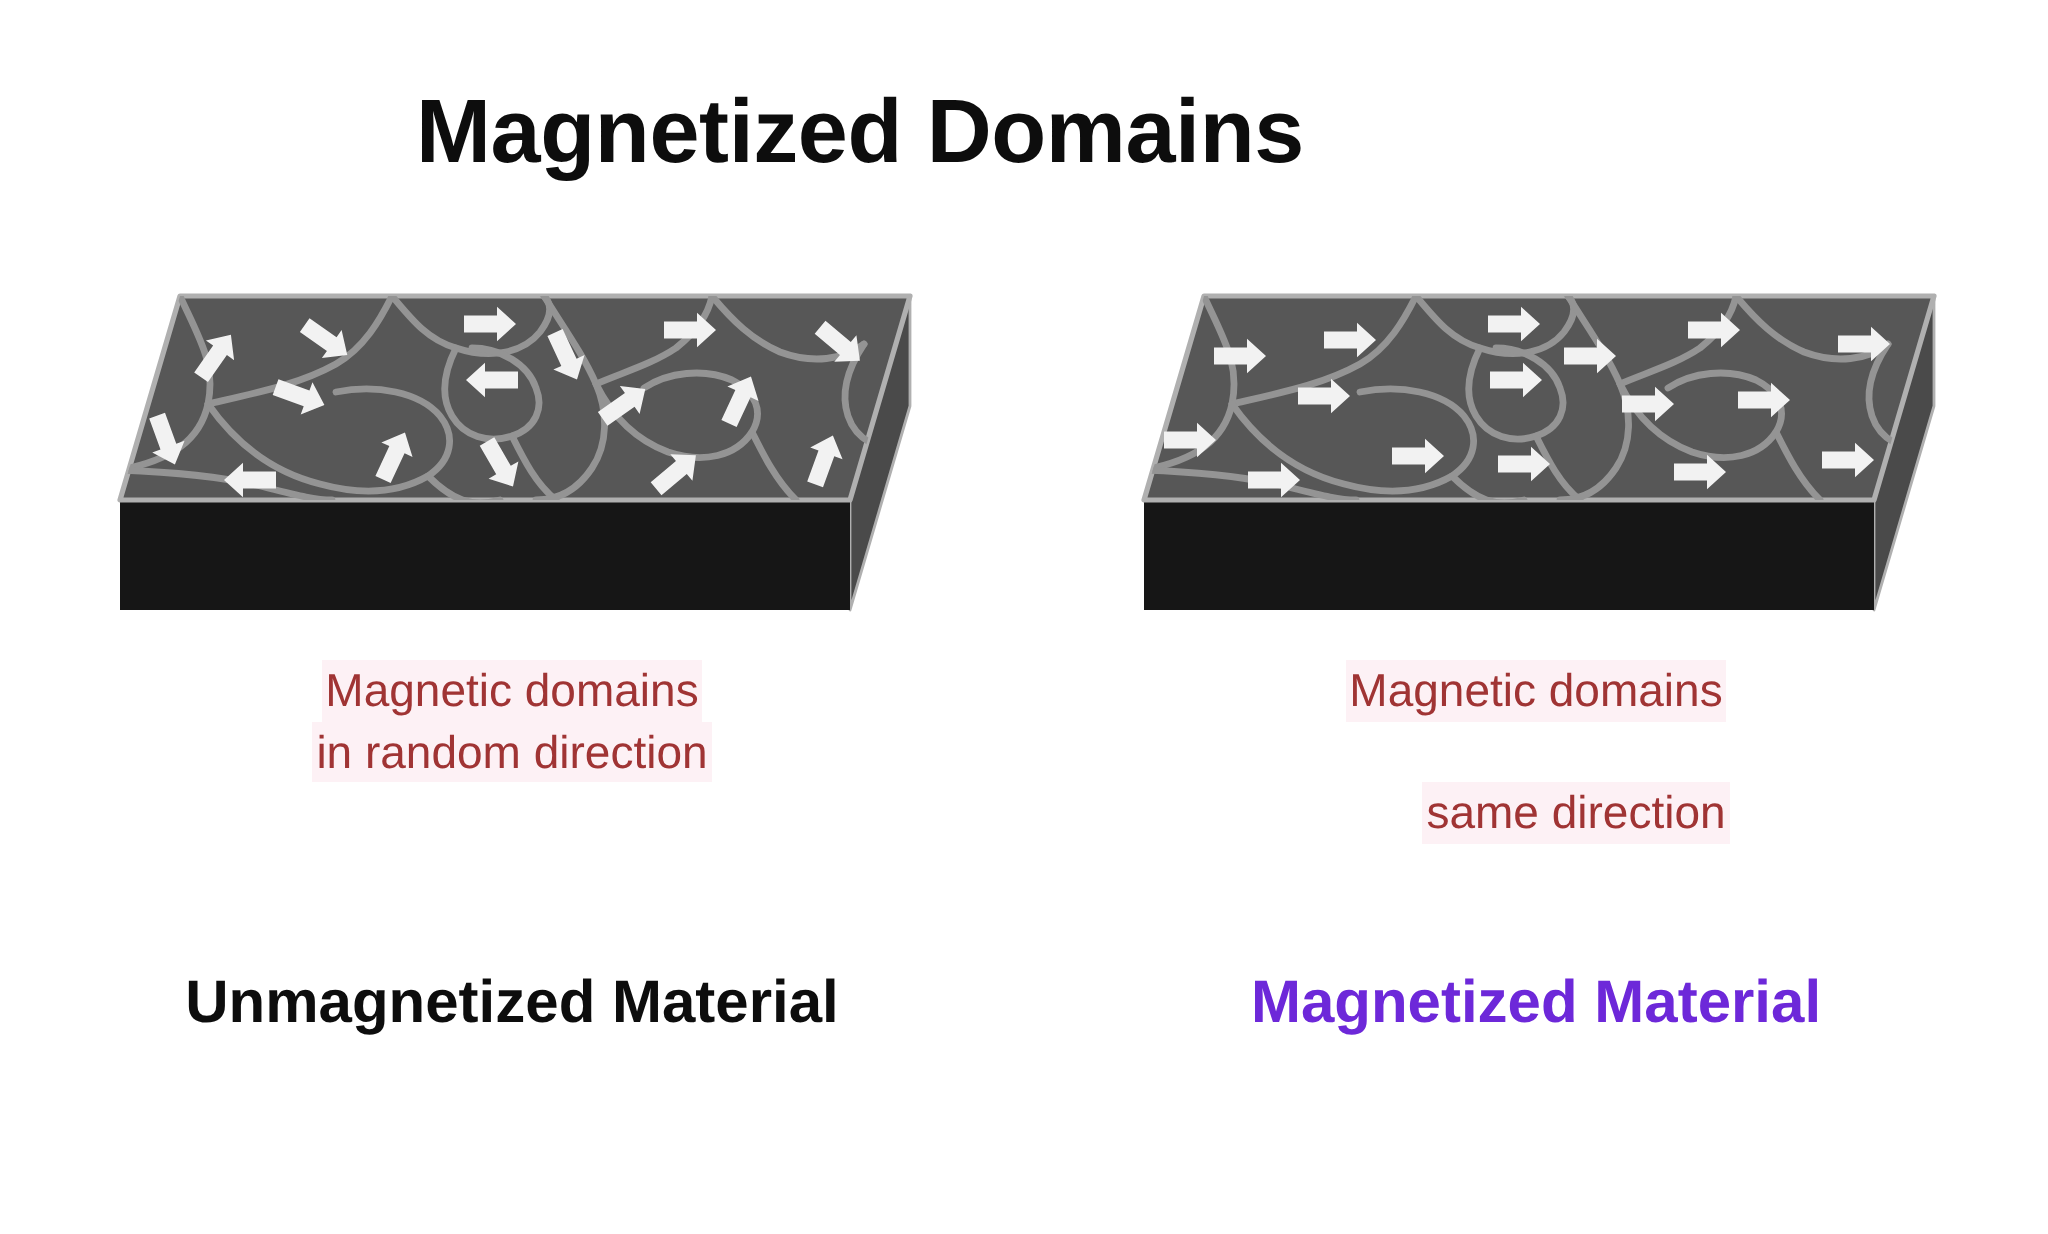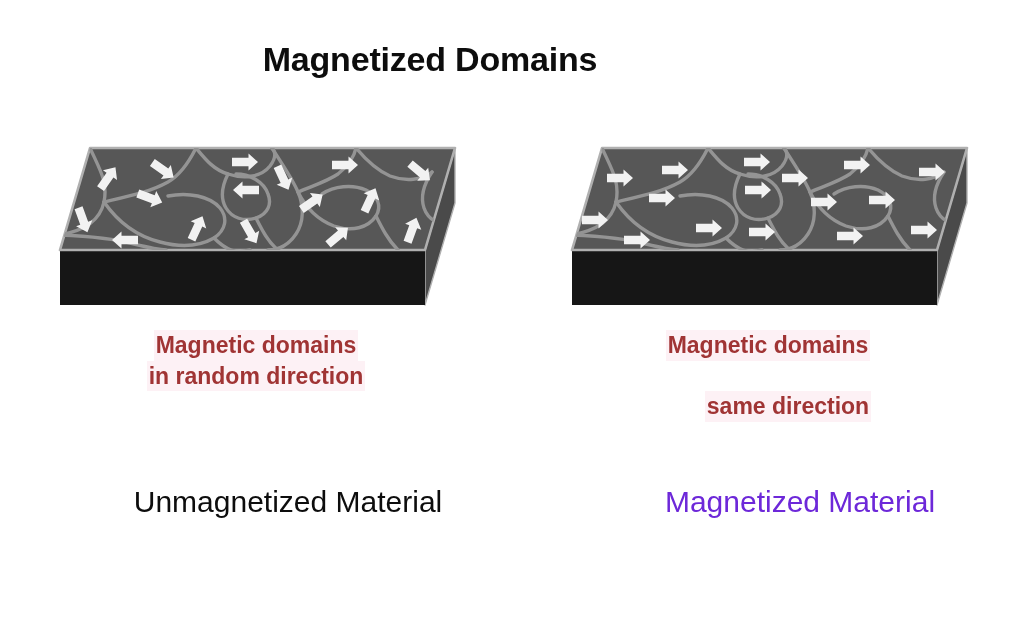--- a/index.html
+++ b/index.html
@@ -15,21 +15,21 @@
     font-family: "Liberation Sans", sans-serif;
     background: #ffffff;
   }
 
   #page-title {
     position: absolute;
     top: 40px;
     left: 0;
     width: 860px;
     text-align: center;
-    font-size: 34px;
+    font-size: 45px;
     font-weight: bold;
     color: #0d0d0d;
     letter-spacing: -0.2px;
   }
 
   .panel {
     position: absolute;
     top: 130px;
     width: 512px;
     height: 420px;
@@ -45,40 +45,39 @@
     height: 190px;
   }
 
   .caption {
     position: absolute;
     top: 200px;
     left: 0;
     width: 512px;
     text-align: center;
     font-size: 23px;
-    font-weight: bold;
+    font-weight: normal;
     line-height: 1.33;
     color: #a03434;
   }
   .caption .line {
     display: inline-block;
     background: #fdf1f5;
     padding: 0 2px;
   }
 
   .material-label {
     position: absolute;
     top: 355px;
     left: 0;
     width: 512px;
     text-align: center;
     font-size: 30px;
-    font-weight: normal;
+    font-weight: bold;
     color: #0d0d0d;
-    padding-left: 32px;
   }
   #panel-right .material-label { top: 355px; }
 </style>
 </head>
 <body style="background: rgb(255, 255, 255);">
 
 <div>
 
   <div id="page-title" style="color: rgb(13, 13, 13);">Magnetized Domains</div>
 

